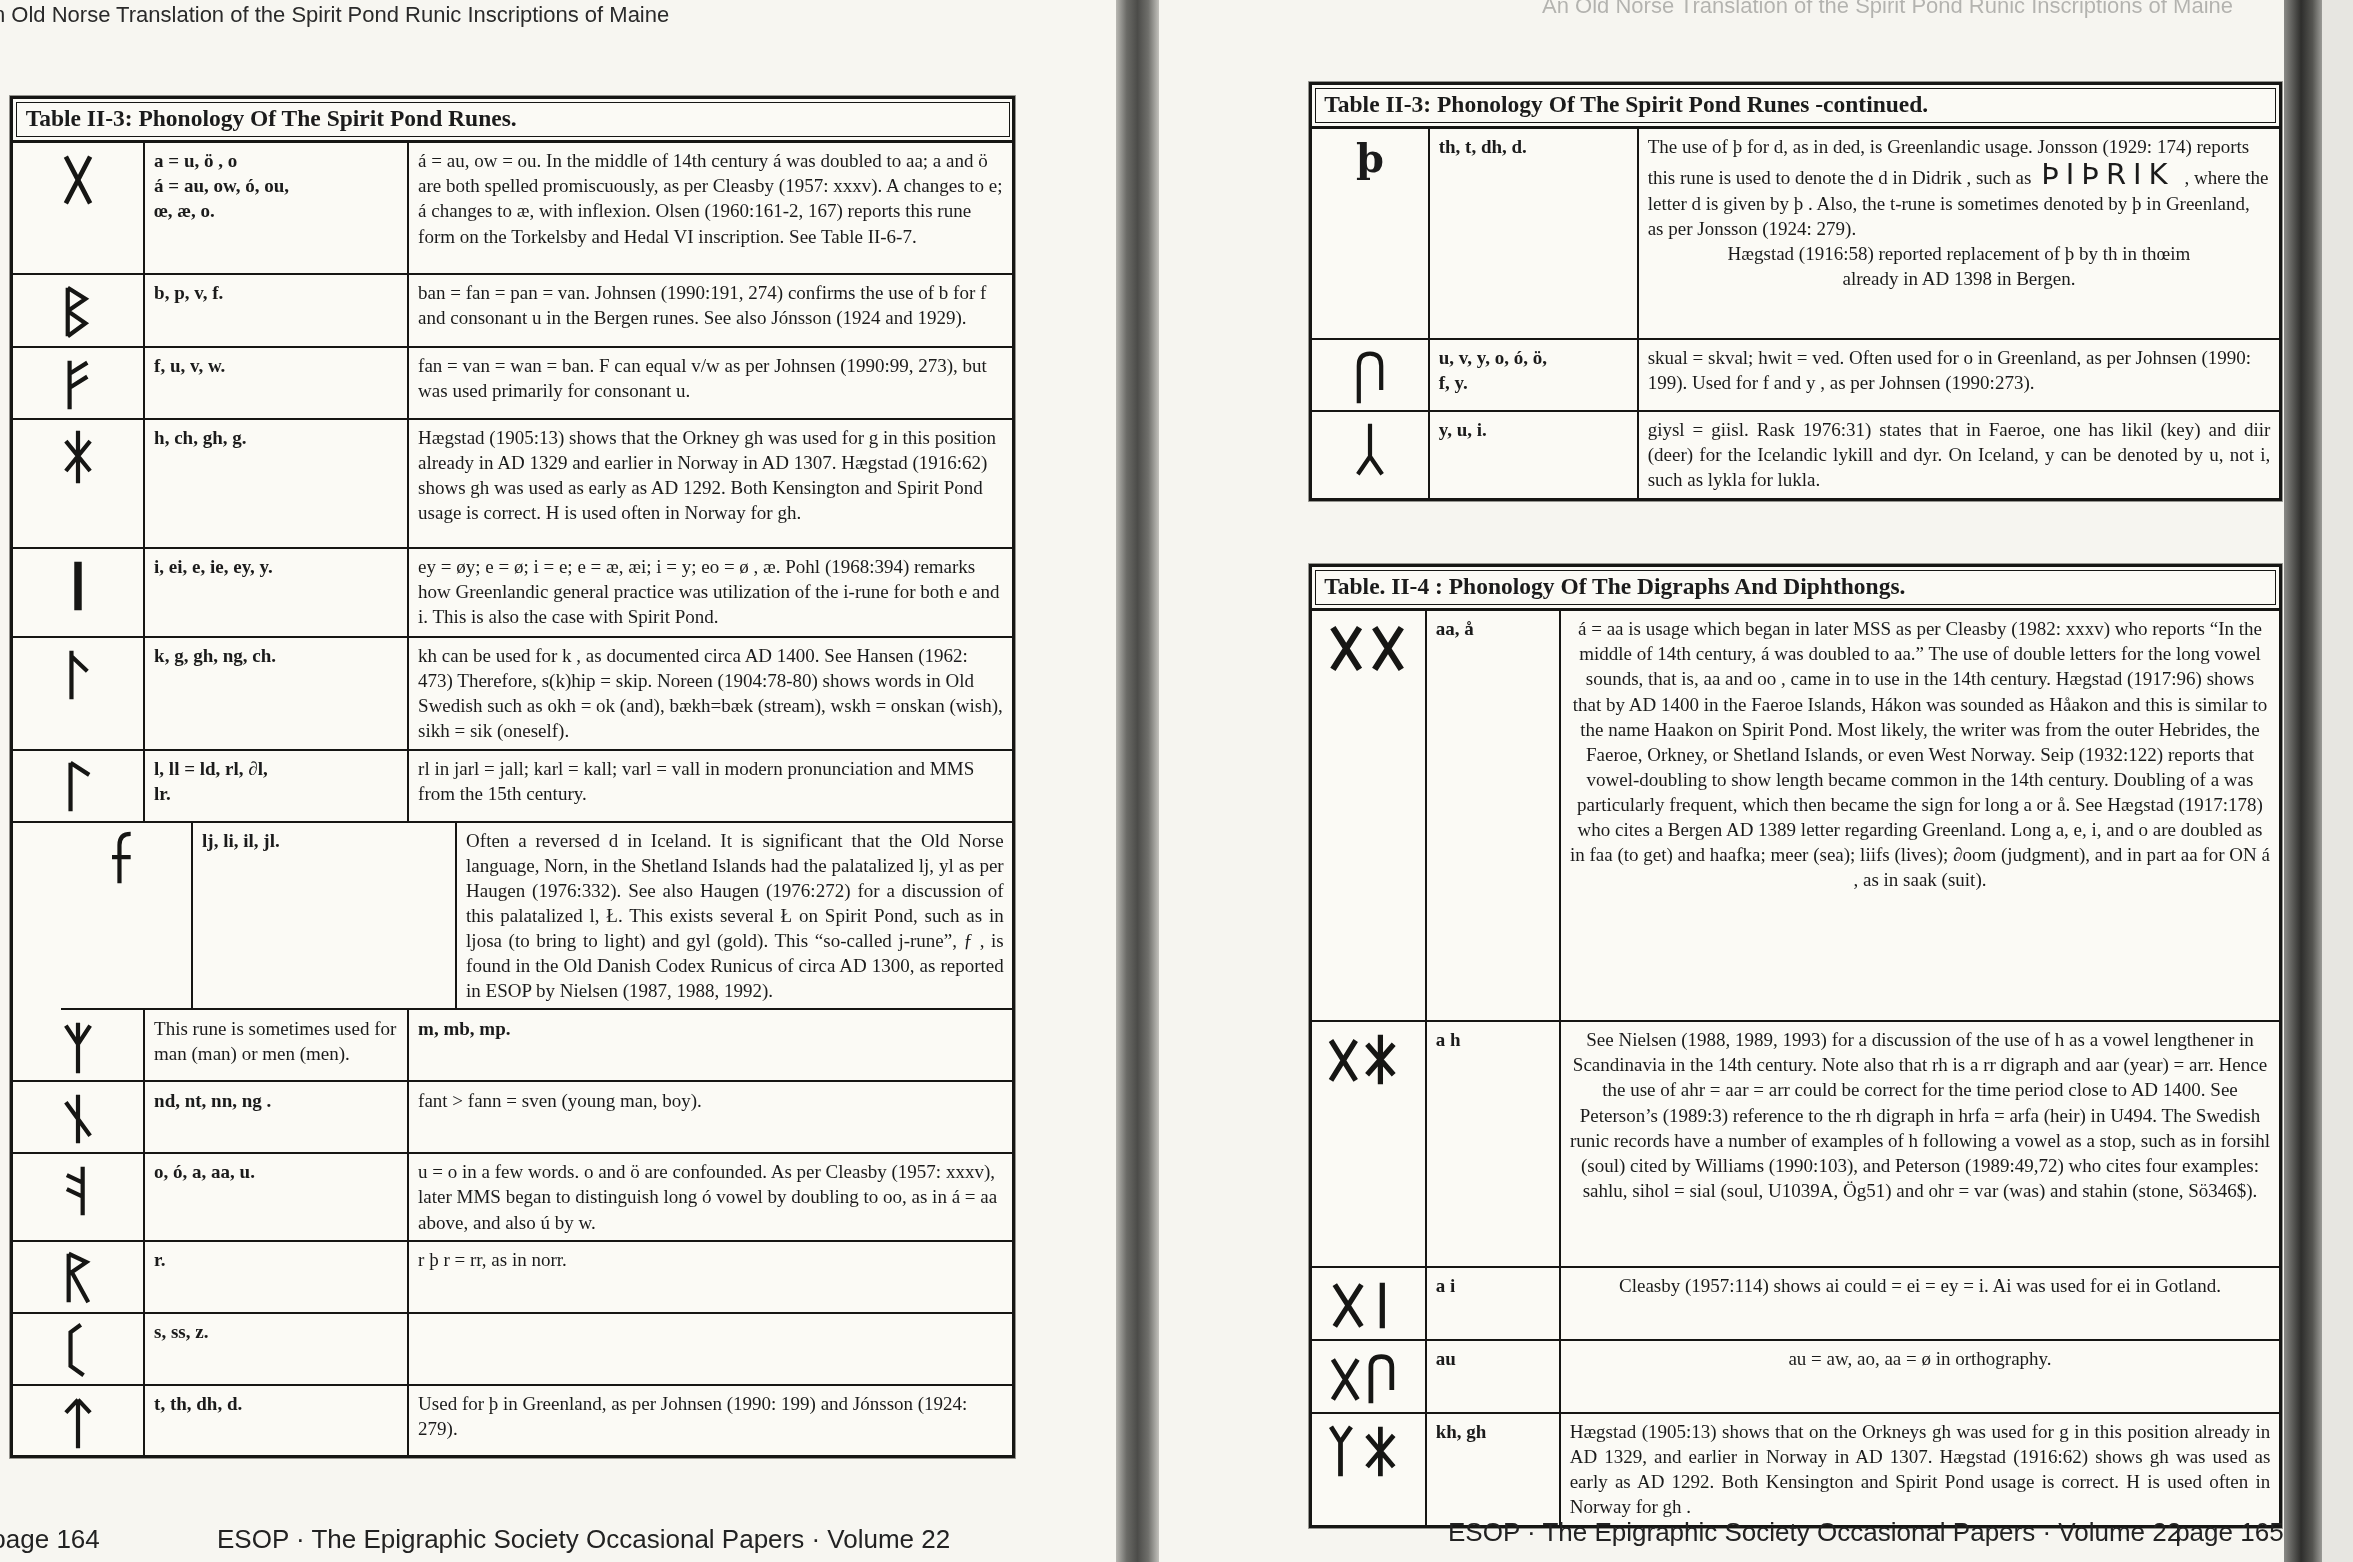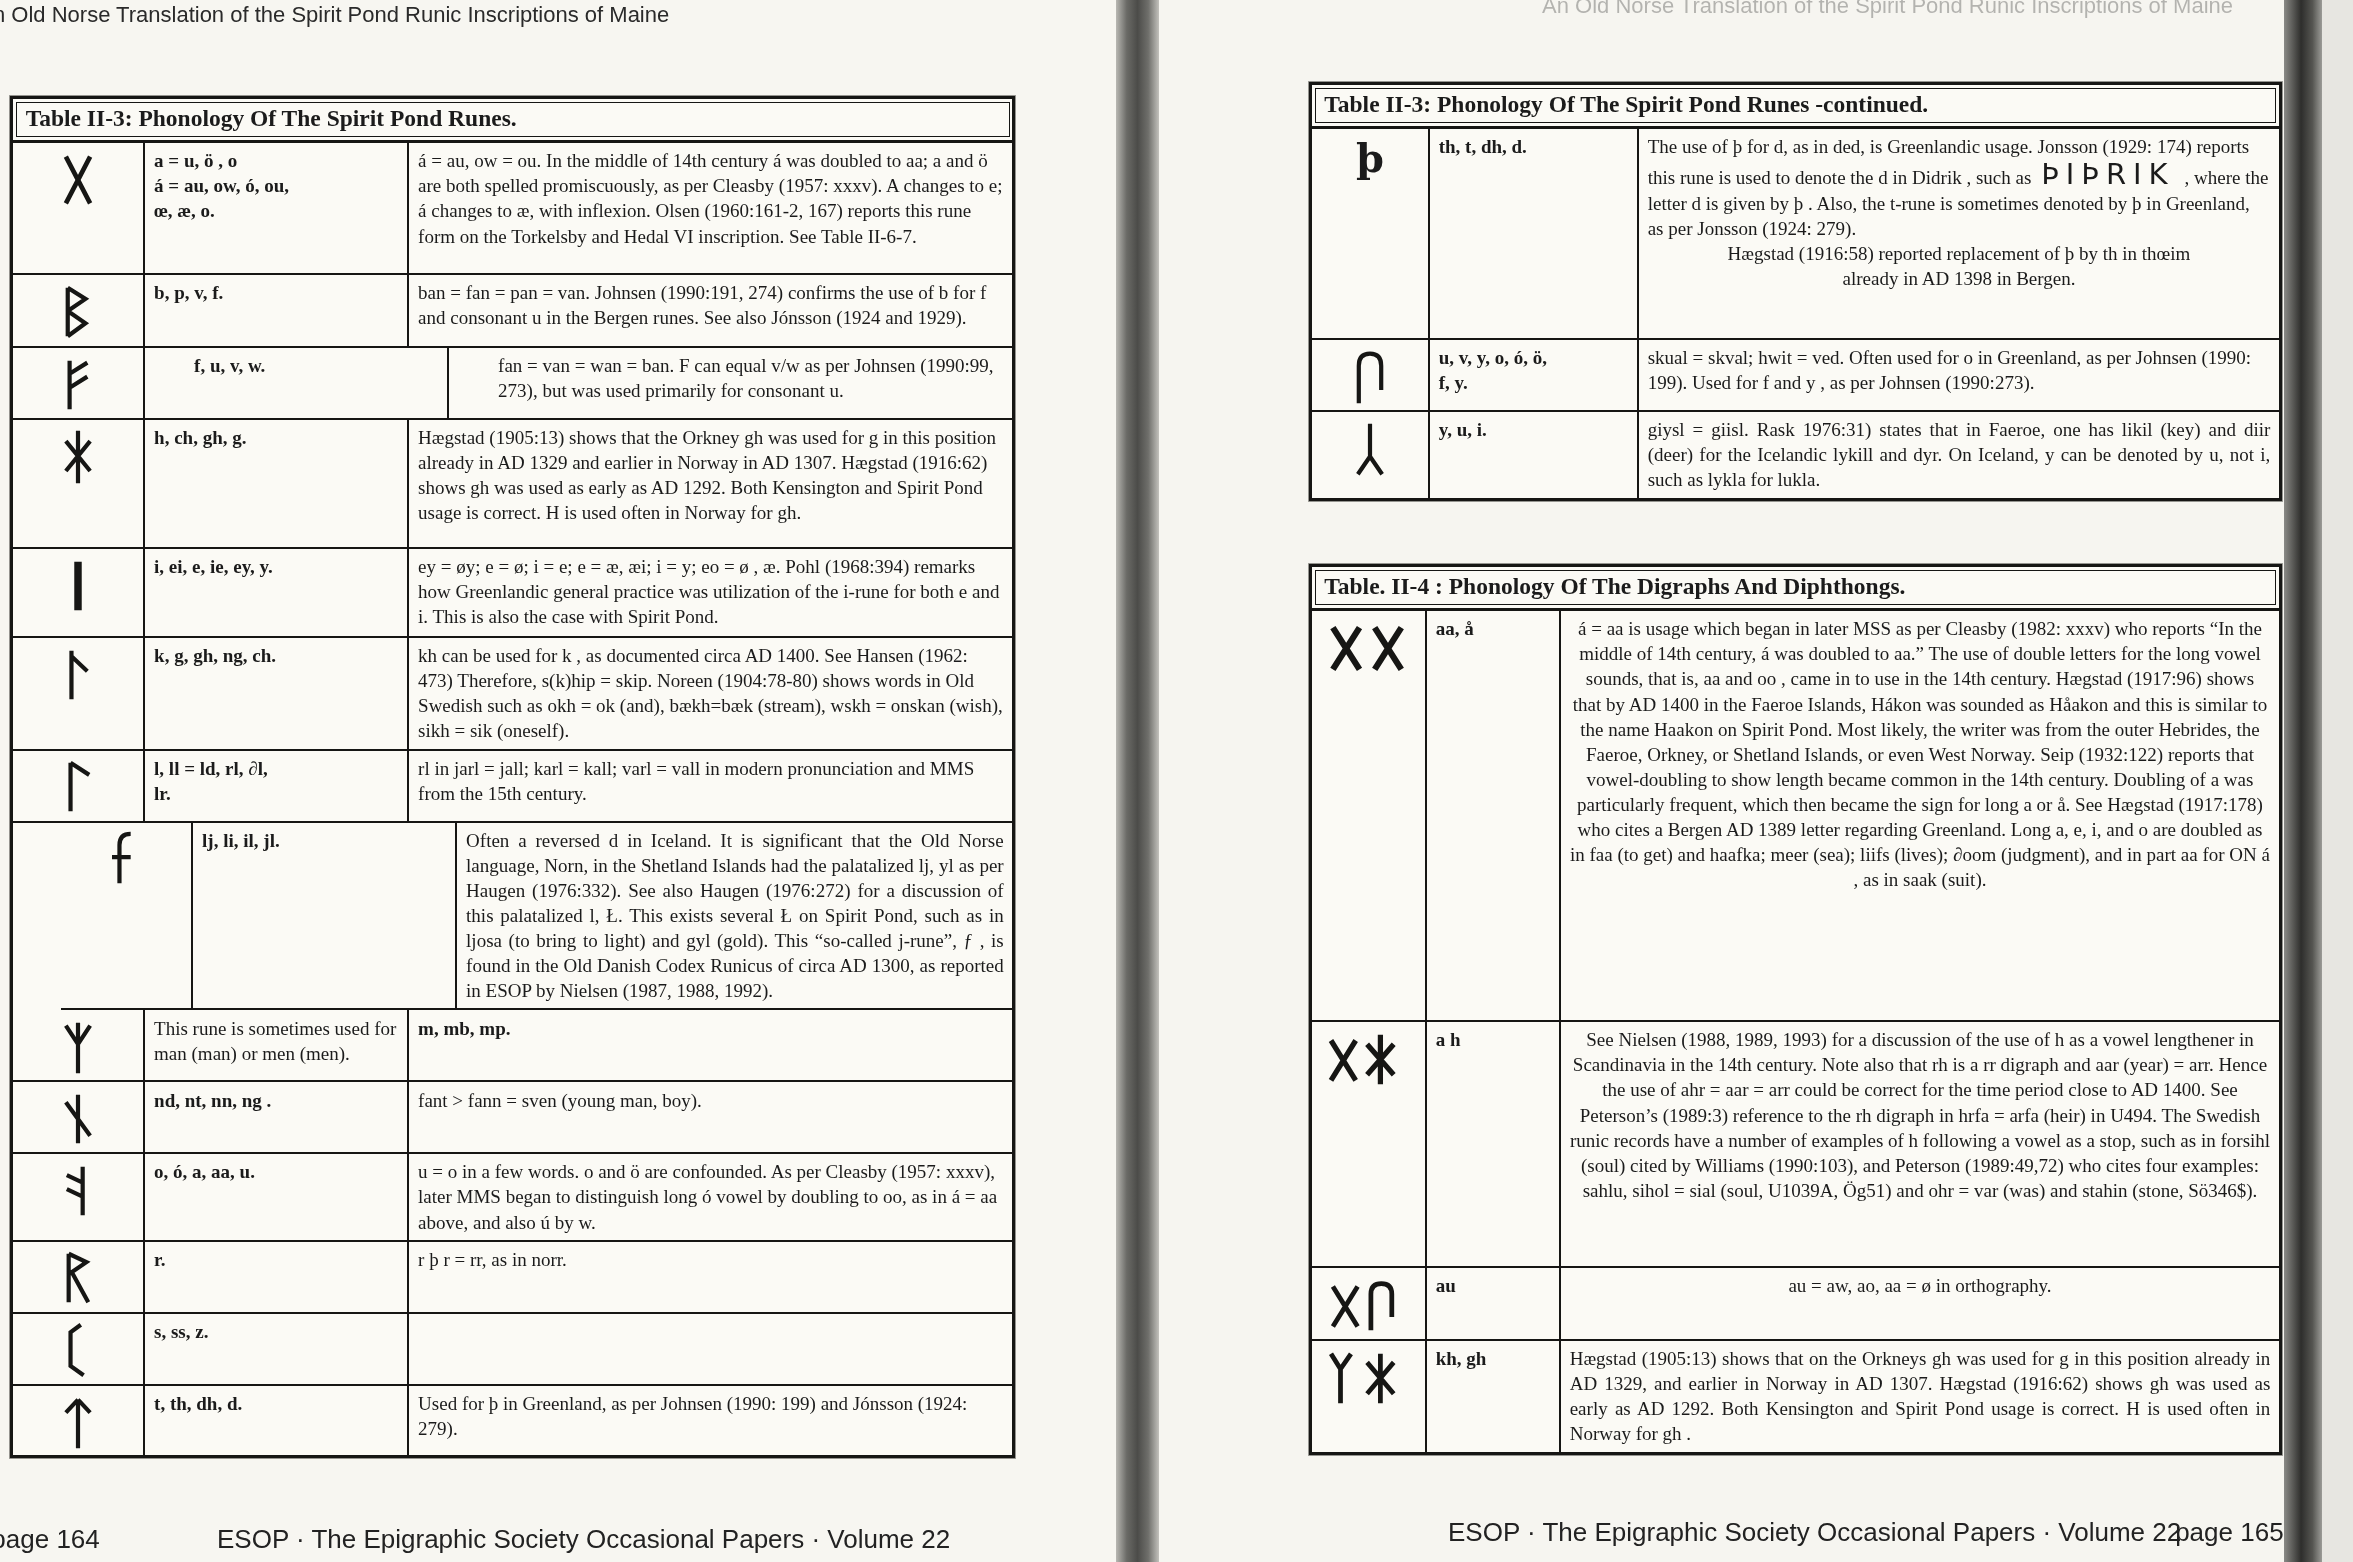--- a/index.html
+++ b/index.html
@@ -75,21 +75,21 @@
           </div>
           <div class="rrow" style="grid-template-columns: 132px 264px 1fr;">
             <div class="cell rune-cell">
               <svg viewBox="0 0 40 60" width="40" height="56">
                 <path d="M9 4 L9 56 M9 4 L28 16 L9 29 M9 29 L28 42 L9 56" fill="none" stroke="#161614" stroke-width="4.5" stroke-linecap="butt"></path>
               </svg>
             </div>
             <div class="cell val-cell">b, p, v, f.</div>
             <div class="cell desc-cell" style="min-height: 71px;">ban = fan = pan = van.  Johnsen (1990:191, 274) confirms the use of b for f and consonant u in the Bergen runes.  See also Jónsson (1924 and 1929).</div>
           </div>
-          <div class="rrow" style="grid-template-columns: 132px 264px 1fr; gap: 40px;">
+          <div class="rrow" style="grid-template-columns: 132px 264px 1fr;">
             <div class="cell rune-cell">
               <svg viewBox="0 0 40 60" width="40" height="56">
                 <path d="M11 4 L11 56 M11 18 L30 6 M11 33 L30 21" fill="none" stroke="#161614" stroke-width="4.5" stroke-linecap="butt"></path>
               </svg>
             </div>
             <div class="cell val-cell">f, u, v, w.</div>
             <div class="cell desc-cell" style="min-height: 49px;">fan = van = wan = ban.  F can equal v/w as per Johnsen (1990:99, 273), but was used primarily for consonant u.</div>
           </div>
           <div class="rrow" style="grid-template-columns: 132px 264px 1fr;">
             <div class="cell rune-cell">
@@ -258,20 +258,29 @@
               <svg viewBox="0 0 88 60" width="84" height="57">
                 <path d="M4 10 L30 52 M30 10 L4 52 M56 4 L56 56 M42 14 L70 46 M70 14 L42 46" fill="none" stroke="#161614" stroke-width="5.5" stroke-linecap="butt"></path>
               </svg>
             </div>
             <div class="cell val-cell">a h</div>
             <div class="cell desc-cell center" style="min-height: 244px;">See Nielsen (1988, 1989, 1993) for a discussion of the use of h as a vowel lengthener in Scandinavia in the 14th century.  Note also that rh is a rr digraph and aar (year) = arr.  Hence the use of ahr = aar = arr could be correct for the time period close to AD 1400.  See Peterson’s (1989:3) reference to the rh digraph in hrfa = arfa (heir) in U494.  The Swedish runic records have a number of examples of h following a vowel as a stop, such as in forsihl (soul) cited by Williams (1990:103), and Peterson (1989:49,72) who cites four examples: sahlu, sihol = sial (soul, U1039A, Ög51) and ohr = var (was) and stahin (stone, Sö346$).</div>
           </div>
           <div class="rrow" style="grid-template-columns: 115px 134px 1fr;">
             <div class="cell rune-cell">
               <svg viewBox="0 0 88 60" width="84" height="57">
+                <path d="M8 8 L36 52 M36 8 L8 52 M58 6 L58 54" fill="none" stroke="#161614" stroke-width="5.5" stroke-linecap="butt"></path>
+              </svg>
+            </div>
+            <div class="cell val-cell">a i</div>
+            <div class="cell desc-cell center" style="min-height: 45px;">Cleasby (1957:114) shows ai could = ei = ey =  i.  Ai was used for ei in Gotland.</div>
+          </div>
+          <div class="rrow" style="grid-template-columns: 115px 134px 1fr;">
+            <div class="cell rune-cell">
+              <svg viewBox="0 0 88 60" width="84" height="57">
                 <path d="M6 10 L32 52 M32 10 L6 52 M46 56 L46 18 Q46 7 57 7 Q68 7 68 18 L68 42" fill="none" stroke="#161614" stroke-width="5" stroke-linecap="butt"></path>
               </svg>
             </div>
             <div class="cell val-cell">au</div>
             <div class="cell desc-cell center" style="min-height: 26px;">au =  aw, ao, aa = ø in orthography.</div>
           </div>
           <div class="rrow" style="grid-template-columns: 115px 134px 1fr;">
             <div class="cell rune-cell">
               <svg viewBox="0 0 88 60" width="84" height="57">
                 <path d="M14 20 L14 56 M14 20 L4 4 M14 20 L25 4 M56 4 L56 56 M42 13 L70 46 M70 13 L42 46" fill="none" stroke="#161614" stroke-width="5" stroke-linecap="butt"></path>

